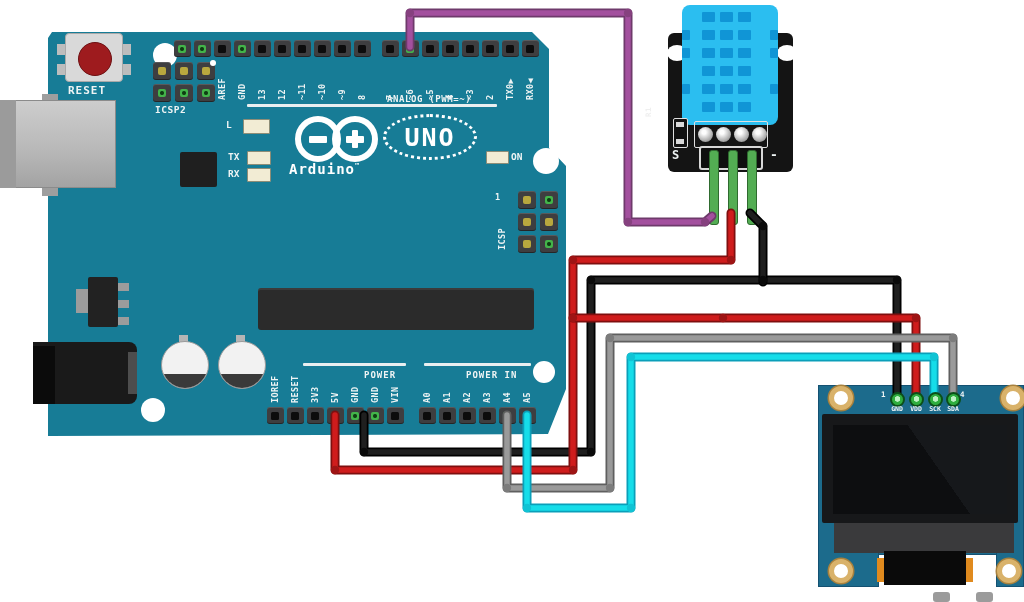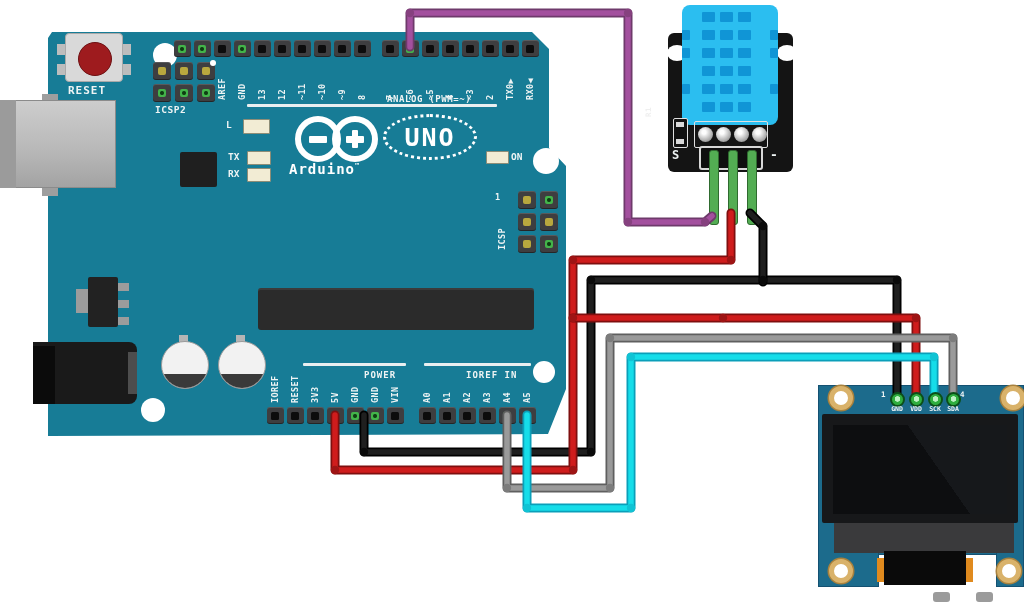--- a/index.html
+++ b/index.html
@@ -141,21 +141,21 @@
     </div>
   <div class="cap" style="left:218px;top:341px;">
       <div class="shade"></div>
     </div>
 
   <div class="caption" style="left:387px;top:94px;">ANALOG (PWM=~)</div>
   <div class="silkline" style="left:247px;top:104px;width:250px;"></div>
   <div class="silkline" style="left:303px;top:363px;width:103px;"></div>
   <div class="caption" style="left:364px;top:370px;letter-spacing:1px;">POWER</div>
   <div class="silkline" style="left:424px;top:363px;width:107px;"></div>
-  <div class="caption" style="left:466px;top:370px;letter-spacing:1px;">IOREF IN</div>
+  <div class="caption" style="left:466px;top:370px;letter-spacing:1px;">POWER IN</div>
 
   <div id="icsp">
       <div class="sock" style="left:518px;top:191px;width:18px;height:18px;">
         <div style="position:absolute;left:5px;top:5px;width:8px;height:8px;border-radius:2px;background:#b8a83e;"></div>
       </div>
       <div class="sock" style="left:540px;top:191px;width:18px;height:18px;">
         <div style="position:absolute;left:5px;top:5px;width:8px;height:8px;border-radius:2px;background:radial-gradient(circle,#0e3d12 0 1.5px,#43b44a 2.5px);"></div>
       </div>
       <div class="sock" style="left:518px;top:213px;width:18px;height:18px;">
         <div style="position:absolute;left:5px;top:5px;width:8px;height:8px;border-radius:2px;background:#b8a83e;"></div>

